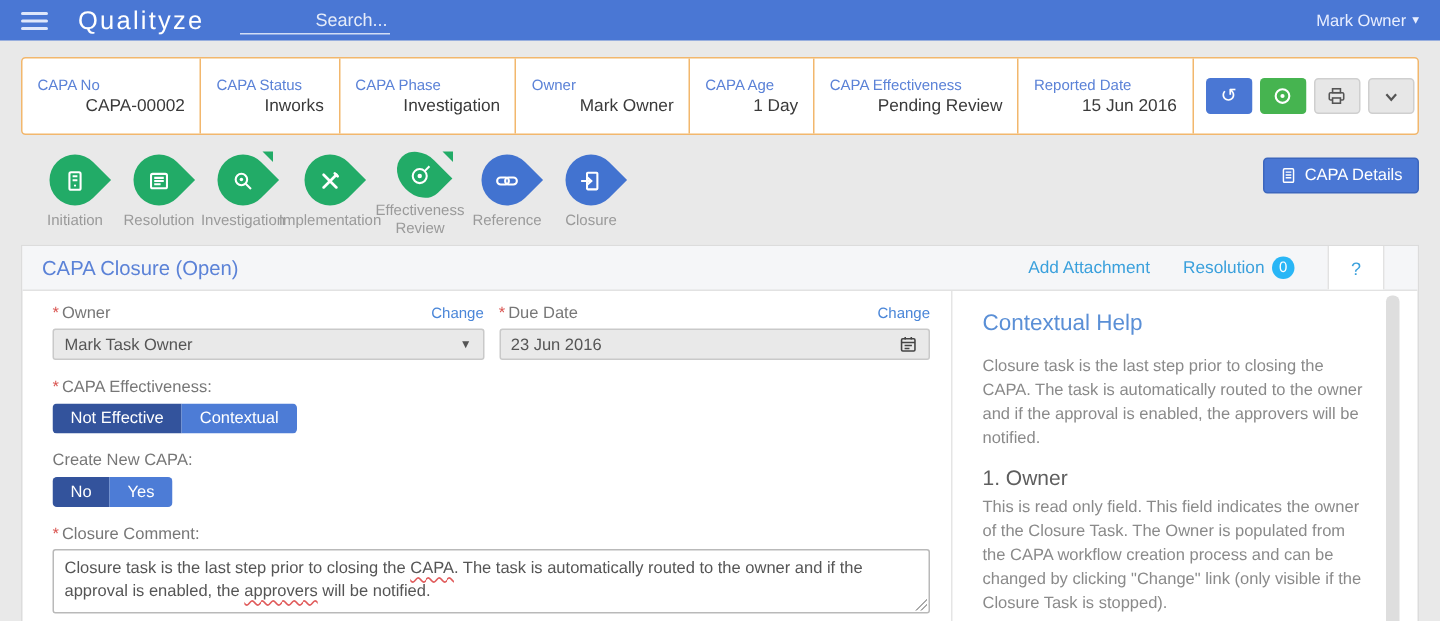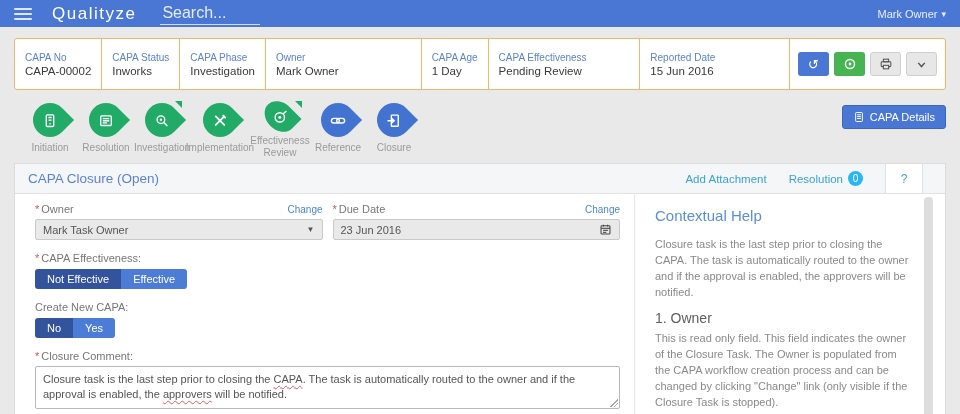--- a/index.html
+++ b/index.html
@@ -5,31 +5,31 @@
   * { margin:0; padding:0; box-sizing:border-box; }
   html,body { width:960px; height:414px; overflow:hidden; background:#e9e9e9;
     font-family:"Liberation Sans","DejaVu Sans",sans-serif; font-size:12px; color:#333; }
 
   
   .topbar { height:27px; background:#4a77d4; display:flex; align-items:center; padding:0 14px; }
   .hamburger { width:22px; display:flex; flex-direction:column; gap:3px; cursor:pointer; }
   .hamburger span { display:block; width:18px; height:2px; background:#dfe7fb; border-radius:1px; }
   .logo { color:#fff; font-size:17px; font-weight:400; letter-spacing:1.5px; margin-left:16px; }
   .searchbox { margin-left:24px; width:100px; background:transparent; border:none; outline:none;
-    border-bottom:1px solid rgba(255,255,255,.75); color:#fff; font-size:16px; padding:2px 2px; }
+    border-bottom:1px solid rgba(255,255,255,.75); color:#fff; font-size:12px; padding:2px 2px;text-align:right; }
   .searchbox::placeholder { color:rgba(255,255,255,.85); }
   .usermenu { margin-left:auto; color:#e8eeff; font-size:11px; cursor:pointer; display:flex; align-items:center; gap:4px; }
   .usermenu .caret { font-size:9px; }
 
   
   .infobar { margin:11px 14px 0; background:#fff; border:1px solid #f2b76d; border-radius:3px;
     display:flex; align-items:stretch; height:52px; }
   .ifield { padding:3px 10px 2px; border-right:1px solid #f2b76d; display:flex; flex-direction:column; justify-content:center; }
   .ifield .flabel { font-size:10px; color:#5b82d7; white-space:nowrap; }
-  .ifield .fvalue { font-size:11.5px; color:#3a3a3a; margin-top:2px; white-space:nowrap; }
+  .ifield .fvalue { font-size:11.5px; color:#3a3a3a; margin-top:2px; white-space:nowrap;margin-left:32px; }
   .iactions { margin-left:auto; display:flex; align-items:center; gap:5px; padding:0 8px; }
   .act-btn { width:31px; height:24px; border-radius:3px; border:1px solid transparent; display:flex;
     align-items:center; justify-content:center; cursor:pointer; font-size:13px; }
   .act-blue { background:#4a77d4; color:#fff; }
   .act-green { background:#46b450; color:#fff; }
   .act-gray { background:#e7e7e7; border-color:#cfcfcf; color:#555; }
 
   
   .workflow-row { margin:11px 14px 0 22px; display:flex; position:relative; height:58px; }
   .wf-step { width:56px; display:flex; flex-direction:column; align-items:center; cursor:pointer; position:relative; }
@@ -315,21 +315,21 @@
                 <line x1="5" y1="9" x2="11" y2="9"></line>
                 <line x1="5" y1="11.5" x2="9" y2="11.5"></line>
               </svg>
           </div>
         </div>
       </div>
 
       <div class="toggle-lbl"><span class="req">*</span><span>CAPA Effectiveness:</span></div>
       <div class="toggle-group">
         <button class="tbtn sel">Not Effective</button>
-        <button class="tbtn">Effective</button>
+        <button class="tbtn">Contextual</button>
       </div>
 
       <div class="toggle-lbl">Create New CAPA:</div>
       <div class="toggle-group">
         <button class="tbtn sel">No</button>
         <button class="tbtn">Yes</button>
       </div>
 
       <div class="toggle-lbl"><span class="req">*</span><span>Closure Comment:</span></div>
       <div class="comment-box">

